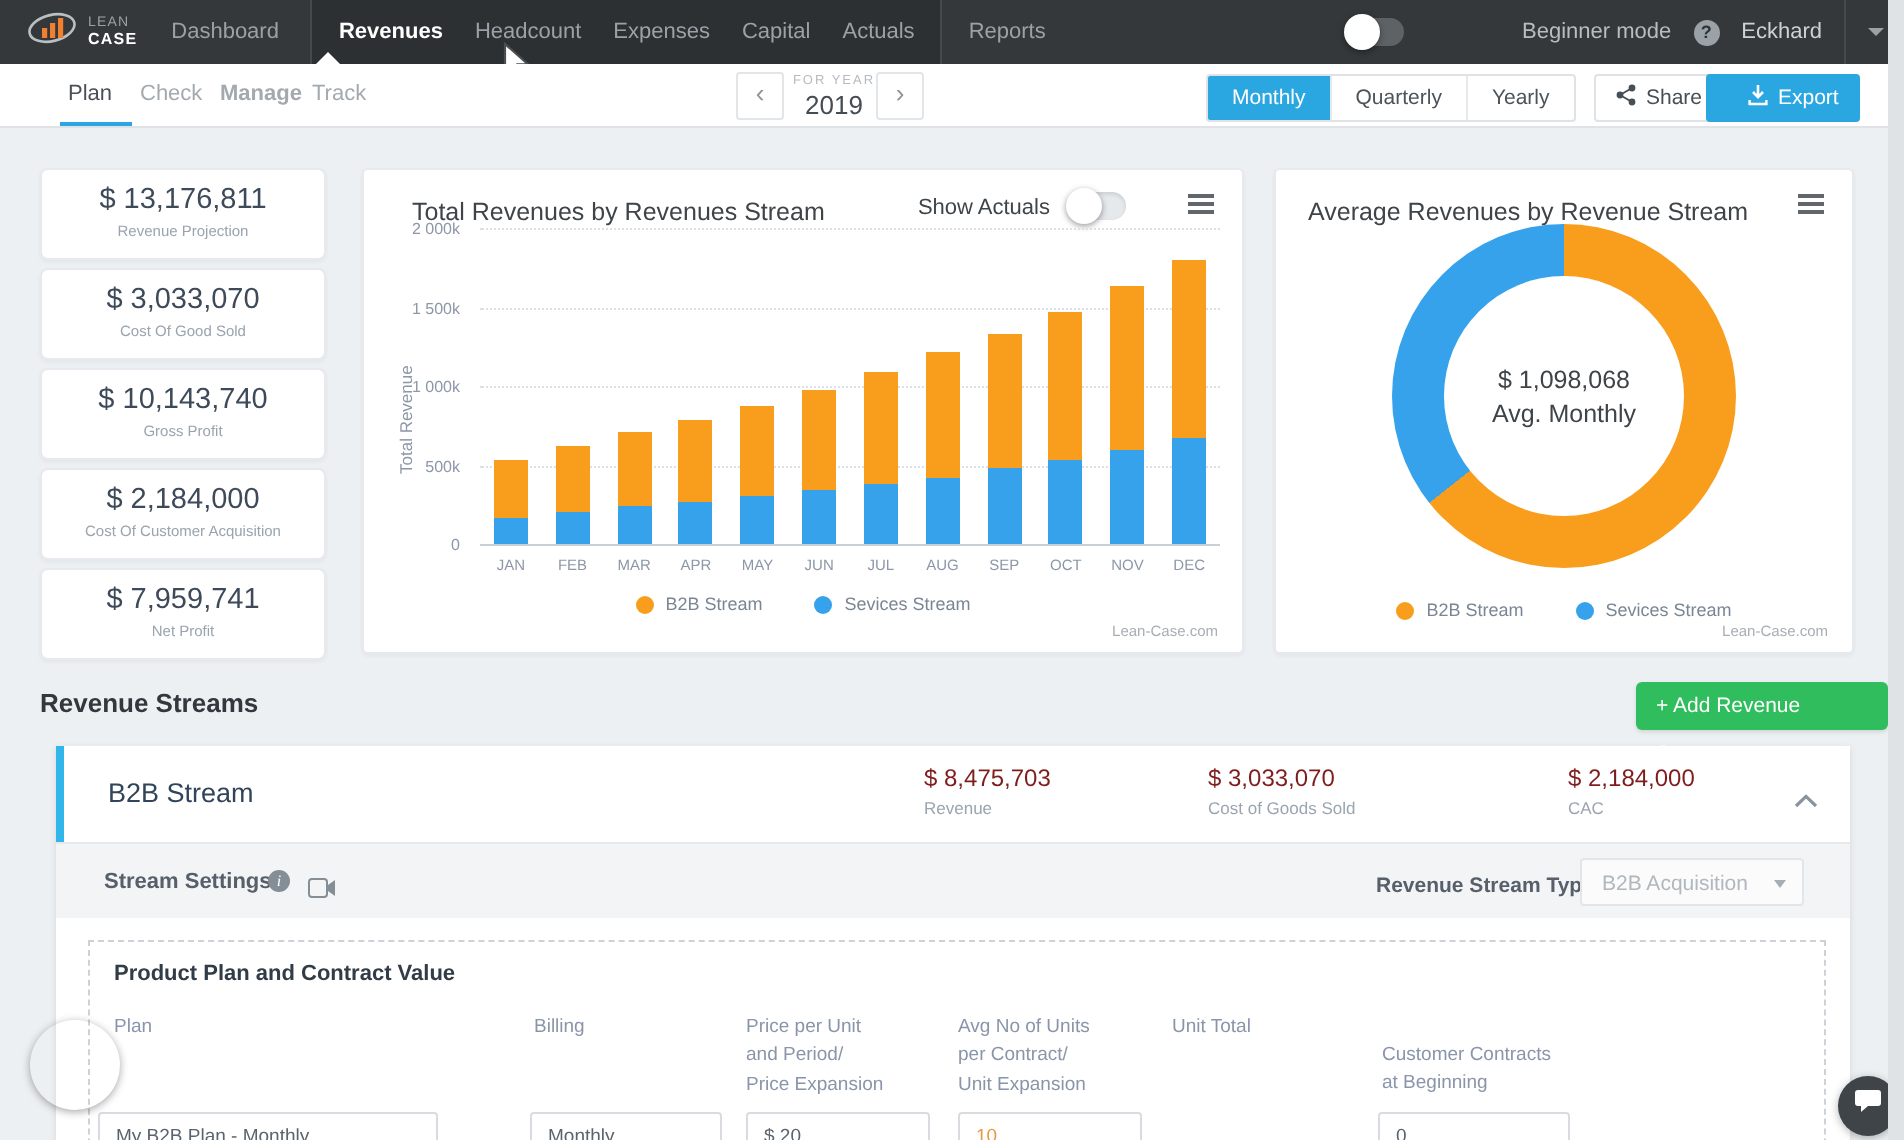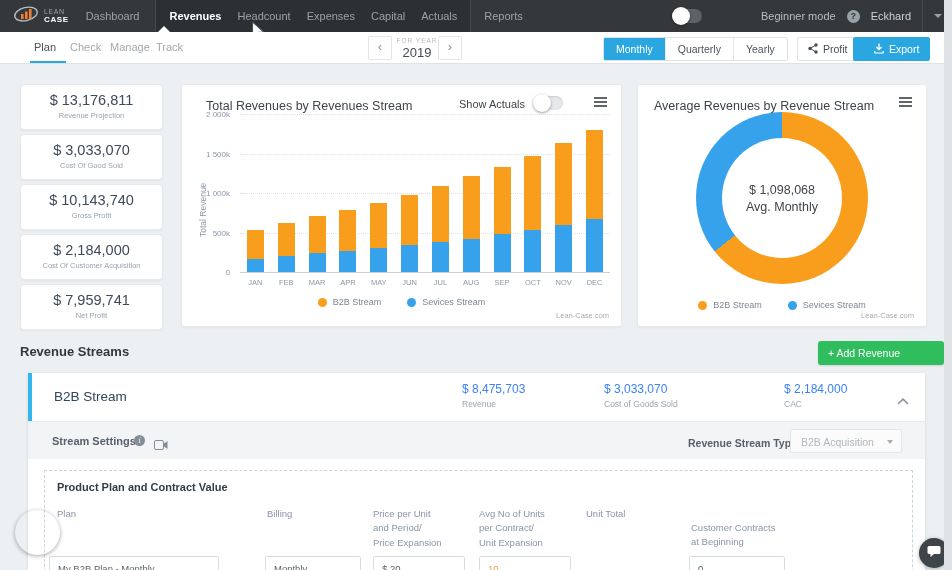--- a/index.html
+++ b/index.html
@@ -80,21 +80,21 @@
   .hole .cv{font-size:12.5px;color:#3f4449;}
   .hole .cl{font-size:12.5px;color:#3f4449;}
 
   
   .rs-heading{position:absolute;left:20px;top:344px;font-size:13px;font-weight:bold;color:#32383e;}
   .add-btn{position:absolute;left:818px;top:341px;height:24px;line-height:24px;padding:0 10px;background:#2fbd5d;color:#fff;font-size:10.5px;border-radius:3px;cursor:pointer;box-shadow:0 1px 2px rgba(0,0,0,.12);}
   #stream-panel{position:absolute;left:28px;top:373px;width:897px;height:197px;background:#fff;box-shadow:0 1px 3px rgba(27,39,51,.12);overflow:hidden;}
   .panel-header{position:relative;height:48px;border-left:4px solid #30b6ea;background:#fff;}
   .stream-name{position:absolute;left:22px;top:16px;font-size:13.5px;color:#31445a;}
   .metric{position:absolute;top:9px;}
-  .metric .mv{font-size:12px;color:#3b82f6;}
+  .metric .mv{font-size:12px;color:#7f1d1d;}
   .metric .ml{font-size:8.5px;color:#9aa5b0;margin-top:3px;}
   .collapse{position:absolute;right:16px;top:18px;cursor:pointer;}
   .settings-bar{position:absolute;top:48px;left:0;width:897px;height:38px;background:#f3f4f6;border-top:1px solid #e7eaec;border-bottom:1px solid #e7eaec;}
   .settings-label{position:absolute;left:24px;top:13px;font-size:11px;font-weight:bold;color:#565f6a;}
   .mini-ico{position:absolute;top:13px;}
   .info-circle{width:11px;height:11px;border-radius:50%;background:#848e97;color:#fff;font-size:8px;font-style:italic;font-family:"Liberation Serif",serif;text-align:center;line-height:11px;}
   .type-label{position:absolute;left:660px;top:15px;font-size:10.5px;font-weight:bold;color:#565f6a;}
   .type-select{position:absolute;left:762px;top:7px;width:112px;height:24px;background:#fbfbfc;border:1px solid #e3e6e9;border-radius:2px;font-size:10.5px;color:#b0b7bd;line-height:24px;padding-left:10px;box-sizing:border-box;cursor:pointer;}
   .type-select .sel-caret{position:absolute;right:8px;top:10px;border-left:3.5px solid transparent;border-right:3.5px solid transparent;border-top:4px solid #a6adb4;width:0;height:0;}
   .panel-body{position:absolute;top:86px;left:0;width:897px;height:111px;background:#fff;}
@@ -158,21 +158,21 @@
 
   <div class="cursor">
     <svg width="14" height="20" viewBox="0 0 14 20">
       <path d="M1.5,1 L1.5,15.5 L5.2,12.2 L8,18.3 L10.6,17.1 L7.9,11.2 L12.8,11 Z" fill="#fff" stroke="#4a4f54" stroke-width="1.1"></path>
     </svg>
   </div>
 
   <div class="subheader">
     <div class="tab active" style="left:34px;">Plan</div>
     <div class="tab" style="left:70px;">Check</div>
-    <div class="tab" style="left:110px;">Manage</div>
+    <div class="tab" style="left:110px;font-weight:bold;">Manage</div>
     <div class="tab" style="left:156px;">Track</div>
     <div class="tab-underline"></div>
   </div>
   <div class="yr-btn" style="left:368px;">‹</div>
   <div class="for-year">
     <div class="fy">FOR YEAR</div>
     <div class="yr">2019</div>
   </div>
   <div class="yr-btn" style="left:438px;">›</div>
 
@@ -183,21 +183,21 @@
   </div>
   <div class="btn white" style="left:797px;">
     <span>
       <svg width="10" height="11" viewBox="0 0 10 11">
         <circle cx="8" cy="2" r="1.7" fill="#474f56"></circle>
           <circle cx="2" cy="5.5" r="1.7" fill="#474f56"></circle>
           <circle cx="8" cy="9" r="1.7" fill="#474f56"></circle>
         <path d="M2,5.5 L8,2 M2,5.5 L8,9" stroke="#474f56" stroke-width="1"></path>
       </svg>
     </span>
-    <span>Profit</span>
+    <span>Share</span>
   </div>
   <div class="btn blue" style="left:853px;padding-left:20px;">
     <span>
       <svg width="10" height="11" viewBox="0 0 10 11">
         <path d="M5,0.5 L5,6 M2.5,4 L5,6.6 L7.5,4" stroke="#fff" stroke-width="1.3" fill="none"></path>
         <path d="M0.8,8 L0.8,10 L9.2,10 L9.2,8" stroke="#fff" stroke-width="1.2" fill="none"></path>
       </svg>
     </span>
     <span>Export</span>
   </div>

